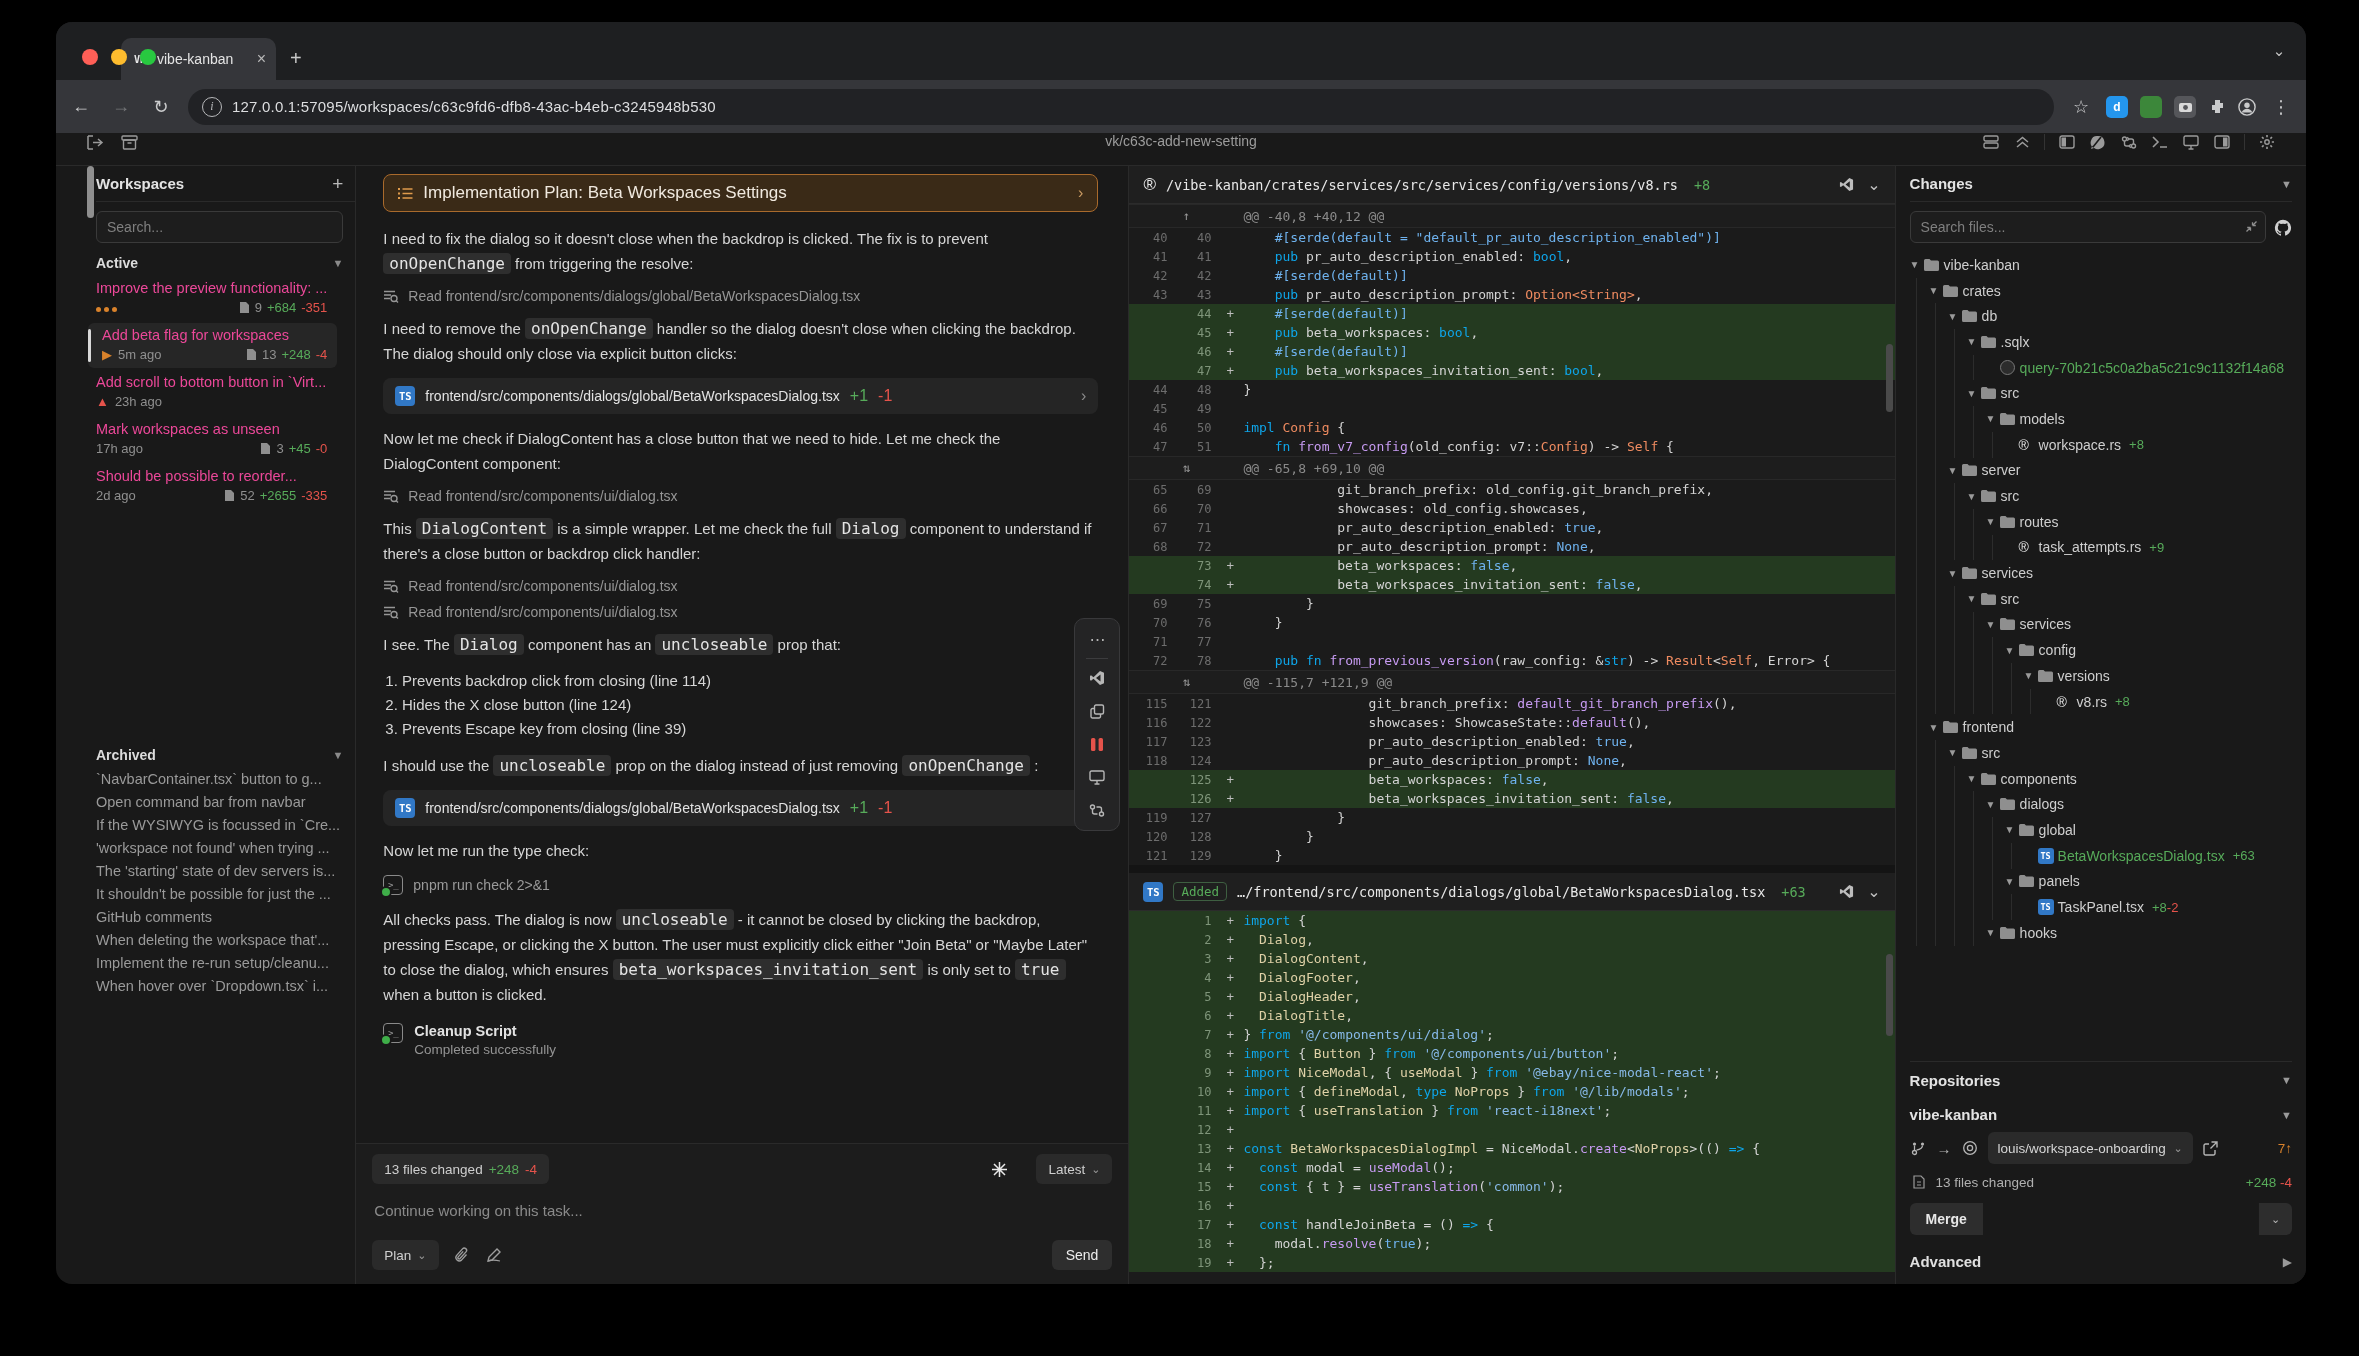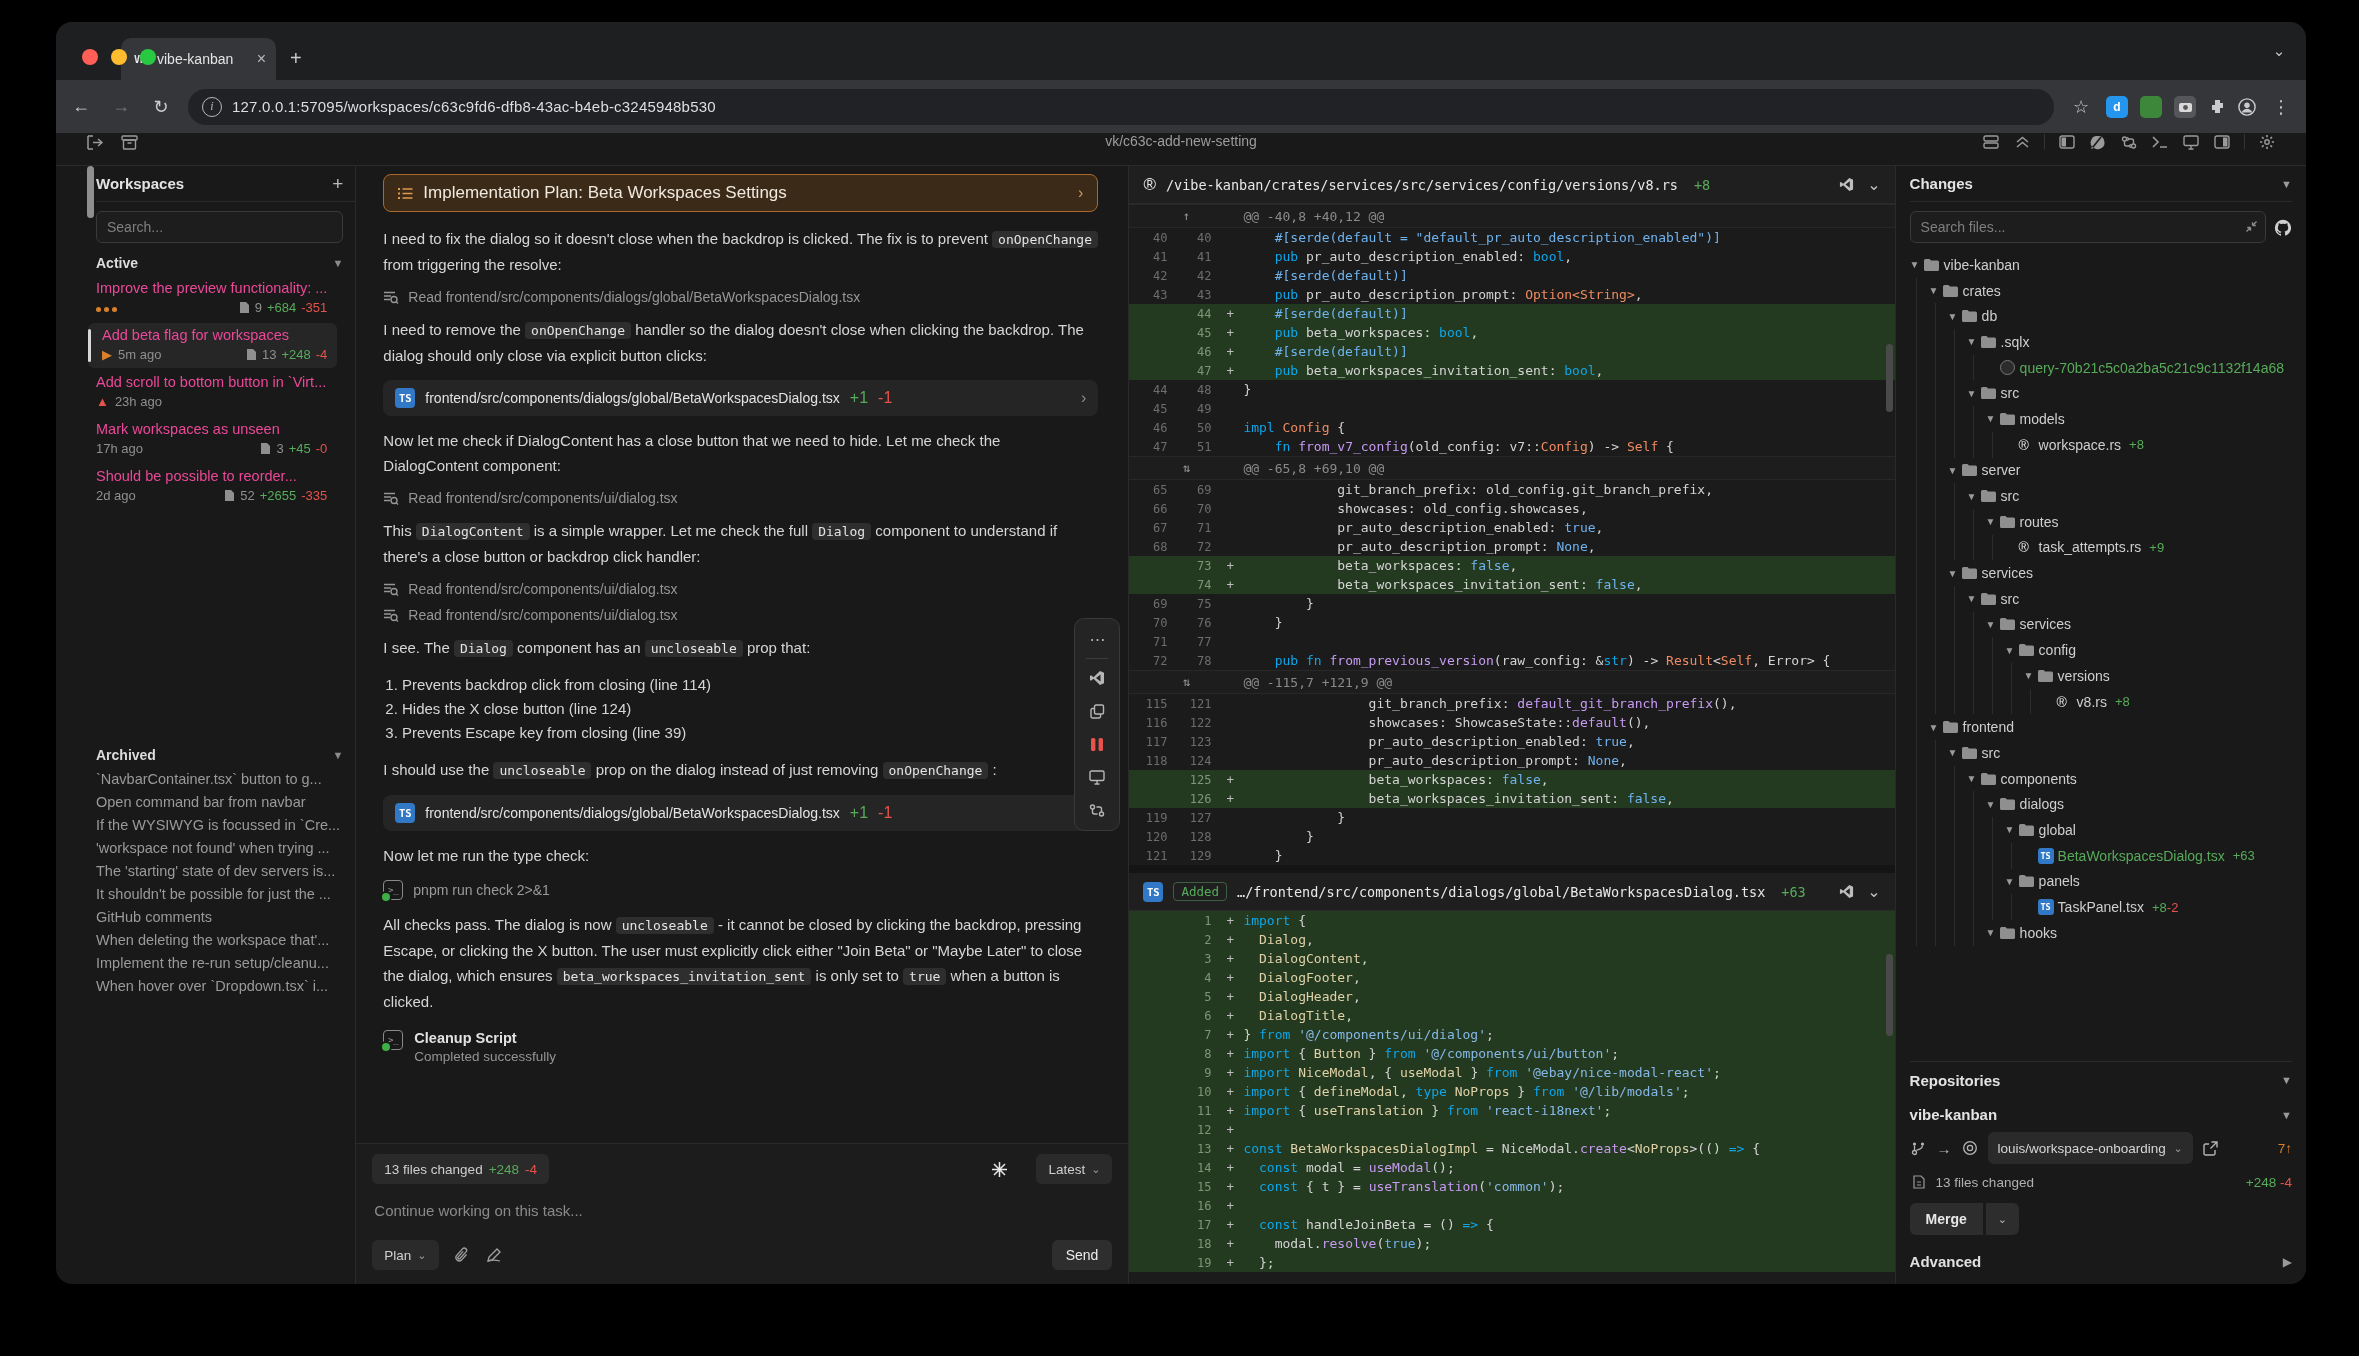--- a/index.html
+++ b/index.html
@@ -53,21 +53,21 @@
   .gr{color:#57ab5a;}.rd{color:#e5534b;}.org{color:#d9822b;}
   .dots span{display:inline-block;width:5px;height:5px;border-radius:50%;background:#d9822b;margin-right:3px;}
   .arch-item{color:#9a9a9a;font-size:14.5px;padding:3.5px 0;white-space:nowrap;overflow:hidden;}
   
   .chat{width:792px;border-right:1px solid #2a2a2a;display:flex;flex-direction:column;min-height:0;position:relative;background:#191919;}
   .chat-scroll{flex:1;overflow:hidden;padding:8px 30px 0 27px;}
   .banner{border:1px solid #a96a2c;background:#3a2a17;border-radius:8px;height:38px;display:flex;align-items:center;padding:0 14px;gap:10px;margin-bottom:14px;}
   .banner-text{color:#f0e9df;font-size:17px;}
   .banner-chev{margin-left:auto;color:#c99a62;font-size:16px;}
   .para{color:#d6d6d6;font-size:15px;line-height:25px;margin:12px 0;}
-  .code{background:#2e2e2e;border-radius:4px;padding:1px 6px;font-family:"DejaVu Sans Mono",monospace;font-size:13px;color:#e4e4e4;}
+  .code{background:#2e2e2e;border-radius:4px;padding:1px 6px;font-family:"DejaVu Sans Mono",monospace;font-size:16px;color:#e4e4e4;}
   .toolrow{display:flex;align-items:center;gap:9px;color:#969696;font-size:14px;margin:10px 0;}
   .filecard{background:#252525;border-radius:8px;height:36px;display:flex;align-items:center;gap:10px;padding:0 12px;margin:11px 0;}
   .ts-badge{width:20px;height:20px;background:#3178c6;border-radius:4px;color:#fff;font-size:10.5px;font-weight:bold;display:flex;align-items:center;justify-content:center;font-family:"DejaVu Sans Mono",monospace;}
   .filepath{color:#e3e3e3;font-size:14px;}
   .filecard .chev{margin-left:auto;color:#8a8a8a;font-size:16px;}
   .olist{margin:6px 0 8px 2px;color:#d6d6d6;font-size:15px;line-height:24px;}
   .termrow{display:flex;align-items:center;gap:10px;color:#9a9a9a;font-size:14px;margin:11px 0;}
   .termico{position:relative;width:20px;height:20px;border:1.5px solid #8a8a8a;border-radius:4px;color:#9a9a9a;font-size:9px;display:flex;align-items:center;justify-content:center;font-family:"DejaVu Sans Mono",monospace;}
   .termico::after{content:"";position:absolute;left:-4px;bottom:-4px;width:8px;height:8px;border-radius:50%;background:#3fae49;border:2px solid #191919;}
   .script-block{display:flex;gap:11px;margin:16px 0 6px;}
@@ -130,21 +130,21 @@
   
   .repos{flex:none;border-top:1px solid #2a2a2a;}
   .repo-name-row{display:flex;align-items:center;padding:8px 0 4px;}
   .repo-name{color:#e3e3e3;font-size:15px;font-weight:bold;}
   .repo-row{display:flex;align-items:center;gap:9px;padding:5px 0;color:#b5b5b5;}
   .branch-dd{background:#2a2a2a;border-radius:6px;height:32px;display:flex;align-items:center;gap:8px;padding:0 10px;color:#d6d6d6;font-size:13.5px;max-width:205px;}
   .branch-dd .lbl{white-space:nowrap;overflow:hidden;}
   .ahead{color:#d9822b;font-size:13.5px;margin-left:auto;}
   .fc-row{display:flex;align-items:center;gap:8px;color:#b0b0b0;font-size:13.5px;padding:4px 0;}
   .fc-row .right{margin-left:auto;font-size:13.5px;}
-  .merge-row{display:flex;gap:2px;padding:8px 0;}
+  .merge-row{display:flex;gap:2px;padding:8px 0;justify-content:space-between;}
   .merge-btn{background:#2d2d2d;border-radius:6px 0 0 6px;height:32px;padding:0 16px;display:flex;align-items:center;color:#e8e8e8;font-size:14px;font-weight:bold;}
   .merge-chev{background:#2d2d2d;border-radius:0 6px 6px 0;height:32px;width:34px;display:flex;align-items:center;justify-content:center;color:#b9b9b9;border-left:1px solid #1a1a1a;}
   .advanced{display:flex;align-items:center;padding:10px 0 14px;}
   .advanced .lbl{color:#e0e0e0;font-size:15px;font-weight:bold;}
   .advanced .car{margin-left:auto;color:#9a9a9a;font-size:12px;}
 </style>
 </head>
 <body>
 
 <div class="window">

